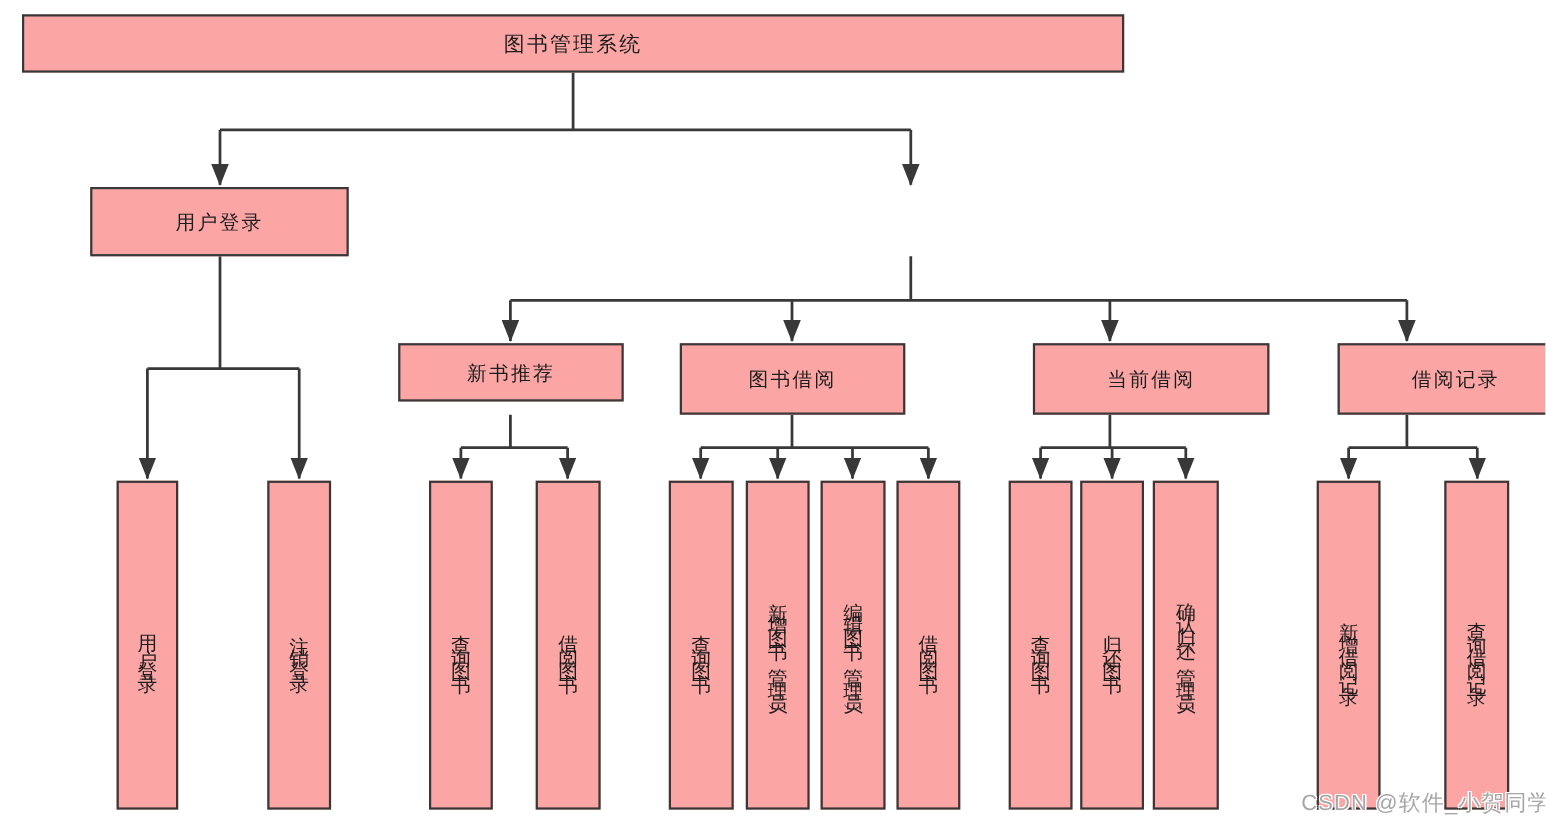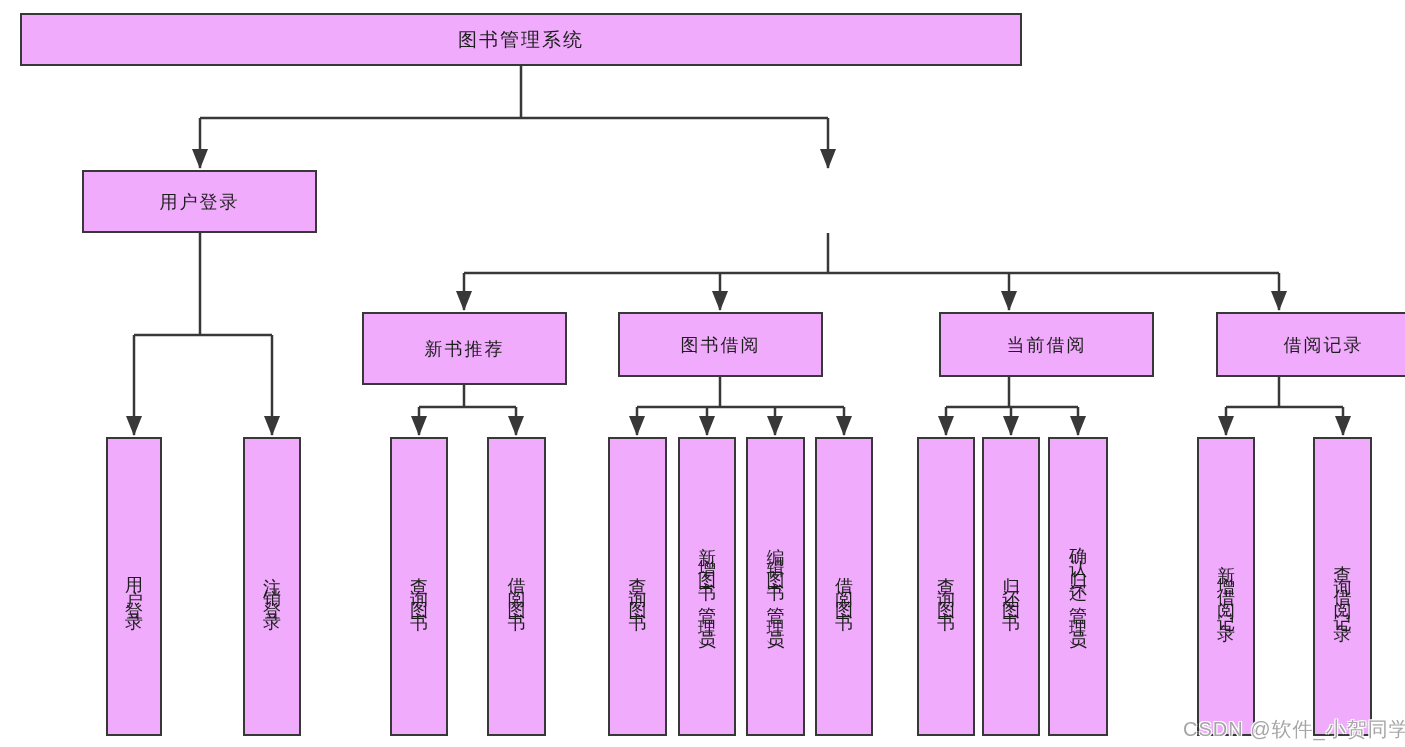--- a/index.html
+++ b/index.html
@@ -8,21 +8,21 @@
     width:1405px;height:747px;
     background:#ffffff;
     font-family:"Liberation Sans", sans-serif;
     color:#1d1d1d;
     overflow:hidden;
   }
   #wires{position:absolute;left:0;top:0;width:1405px;height:747px;}
   .node{
     position:absolute;
     box-sizing:border-box;
-    background:#f0abfc;
+    background:#fca5a5;
     border:2.5px solid #383838;
     display:flex;
     align-items:center;
     justify-content:center;
   }
   .hlabel{
     font-size:18px;
     letter-spacing:2px;
     white-space:nowrap;
   }
@@ -94,21 +94,21 @@
   </svg>
 
   <div class="node root" style="left:20px;top:13px;width:1002px;height:53px;">
     <span class="hlabel">图书管理系统</span>
   </div>
 
   <div class="node" style="left:82px;top:170px;width:235px;height:63px;">
     <span class="hlabel">用户登录</span>
   </div>
 
-  <div class="node" style="left:362px;top:312px;width:205px;height:73px;">
+  <div class="node" style="left:362px;top:312px;width:205px;height:53px;">
     <span class="hlabel">新书推荐</span>
   </div>
   <div class="node" style="left:618px;top:312px;width:205px;height:65px;align-items:center;">
     <span class="hlabel">图书借阅</span>
   </div>
   <div class="node" style="left:902px;top:312px;width:215px;height:65px;margin-left:37px;">
     <span class="hlabel">当前借阅</span>
   </div>
   <div class="node" style="left:1216px;top:312px;width:215px;height:65px;">
     <span class="hlabel">借阅记录</span>

